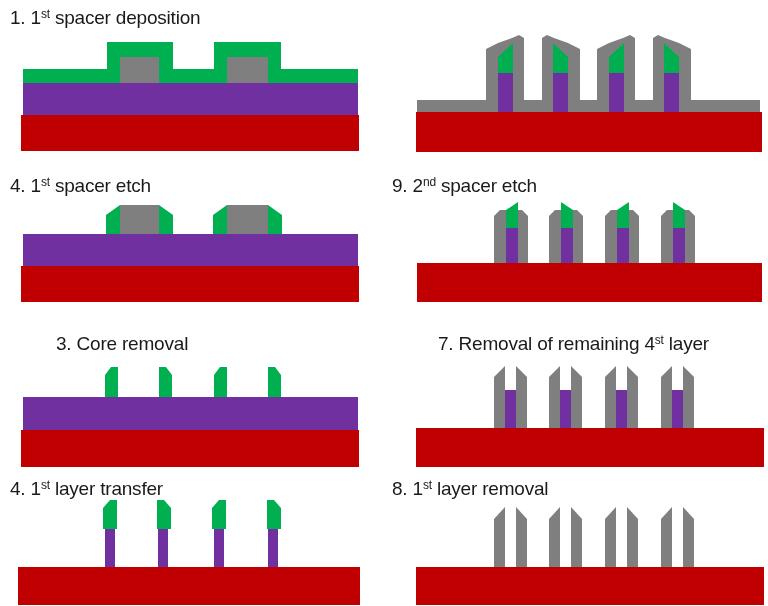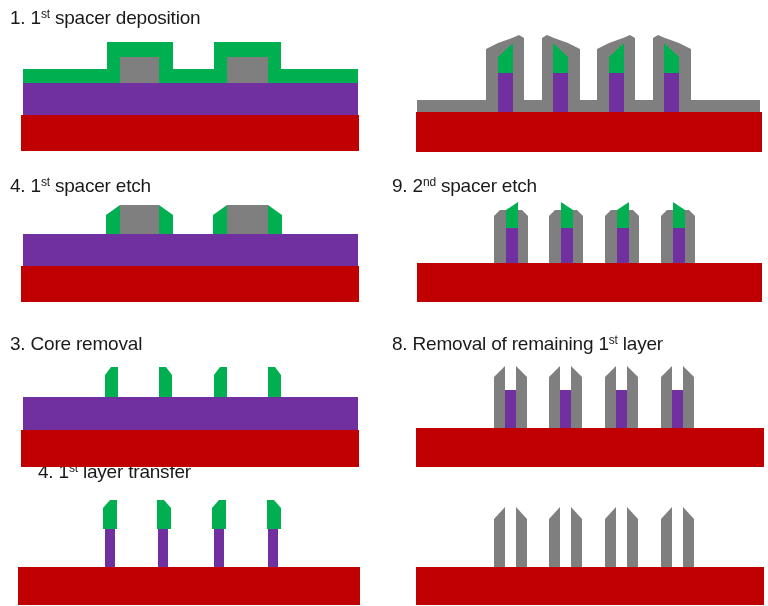--- a/index.html
+++ b/index.html
@@ -25,38 +25,39 @@
   }
   .step-title .sup {
     font-size: 12px;
     position: relative;
     top: -6px;
   }
   .col-left  { left: 10px; }
   .col-right { left: 392px; }
   .row-1 { top: 7px; }
   .row-2 { top: 175px; }
-  .row-3 { top: 333px; }
-  .row-4 { top: 461px; margin-left: 28px; }
+  .row-3 { top: 333px; margin-left: 46px; }
+  .row-4 { top: 478px; }
   .f-red    { fill: var(--substrate, #C00000); }
   .f-purple { fill: var(--pattern-layer, #7030A0); }
   .f-green  { fill: var(--spacer1, #00B050); }
   .f-gray   { fill: var(--spacer2, #7F7F7F); }
 </style>
 </head>
 <body>
 
 <div class="canvas">
 
   <div class="step-title col-left row-1"><span>1. 1</span><span class="sup">st</span><span> spacer deposition</span></div>
   <div class="step-title col-left row-2"><span>4. 1</span><span class="sup">st</span><span> spacer etch</span></div>
   <div class="step-title col-left row-3"><span>3. Core removal</span><span class="sup"></span><span></span></div>
   <div class="step-title col-left row-4"><span>4. 1</span><span class="sup">st</span><span> layer transfer</span></div>
   <div class="step-title col-right row-2"><span>9. 2</span><span class="sup">nd</span><span> spacer etch</span></div>
-  <div class="step-title col-right row-3"><span>8. Removal of remaining 1</span><span class="sup">st</span><span> layer</span></div>
+  <div class="step-title col-right row-3"><span>7. Removal of remaining 4</span><span class="sup">st</span><span> layer</span></div>
+  <div class="step-title col-right row-4"><span>8. 1</span><span class="sup">st</span><span> layer removal</span></div>
 
   <svg class="diagram-svg" width="768" height="606" viewBox="0 0 768 606">
 
     <g>
       <rect class="f-red" x="21" y="115" width="338" height="36"></rect>
       <rect class="f-purple" x="23" y="83" width="335" height="32"></rect>
       <polygon class="f-green" points="23,69 107,69 107,42 173,42 173,69 214,69 214,42 281,42 281,69 358,69 358,83 23,83"></polygon>
       <rect class="f-gray" x="120" y="57" width="39" height="26"></rect>
       <rect class="f-gray" x="227" y="57" width="41" height="26"></rect>
     </g>

